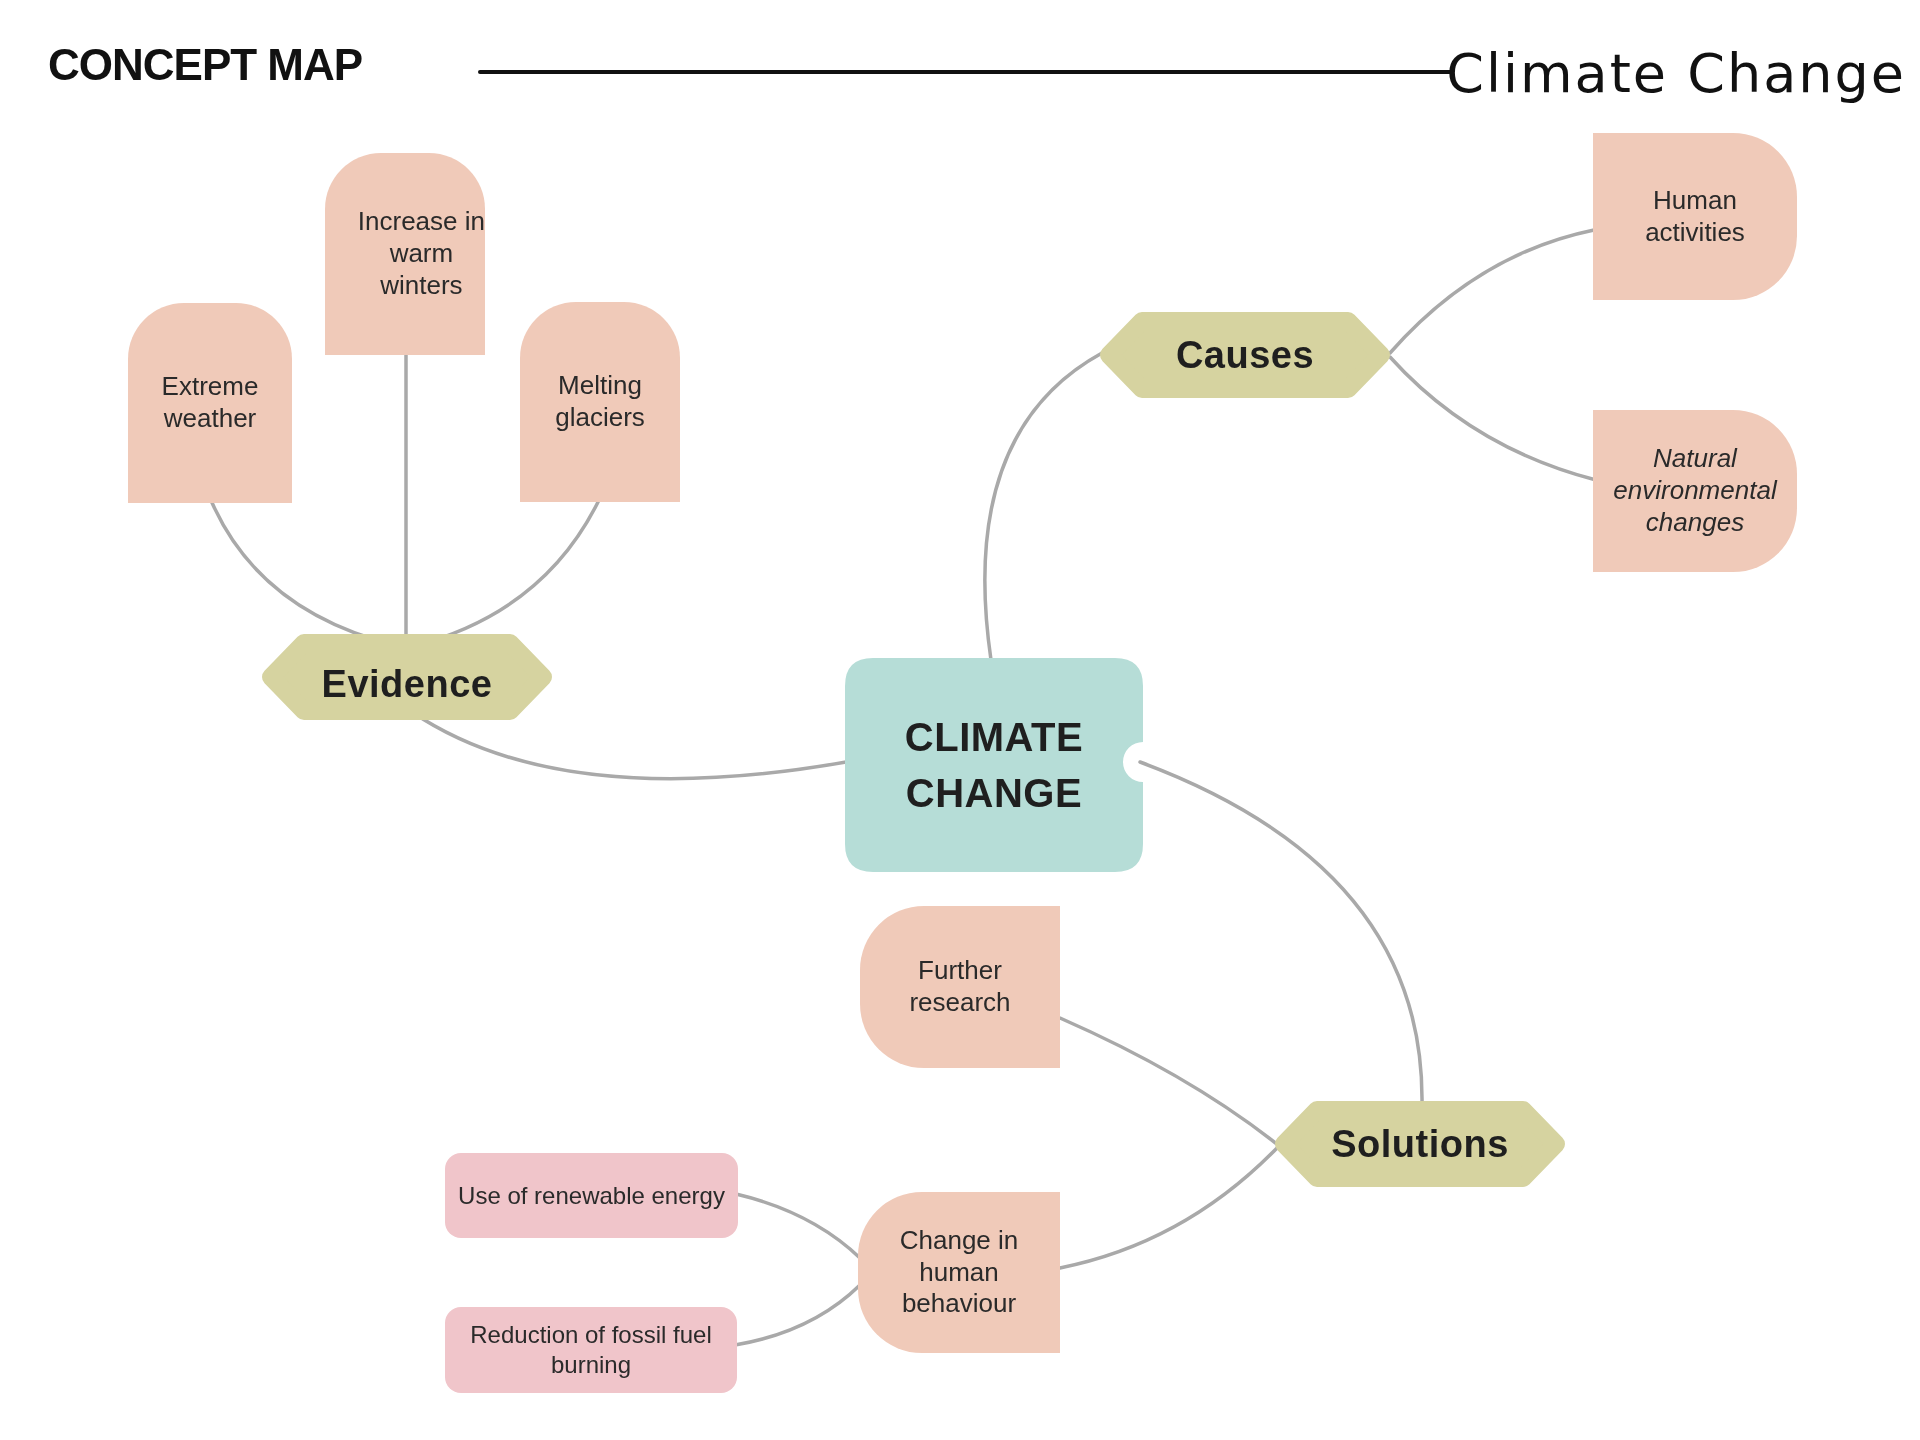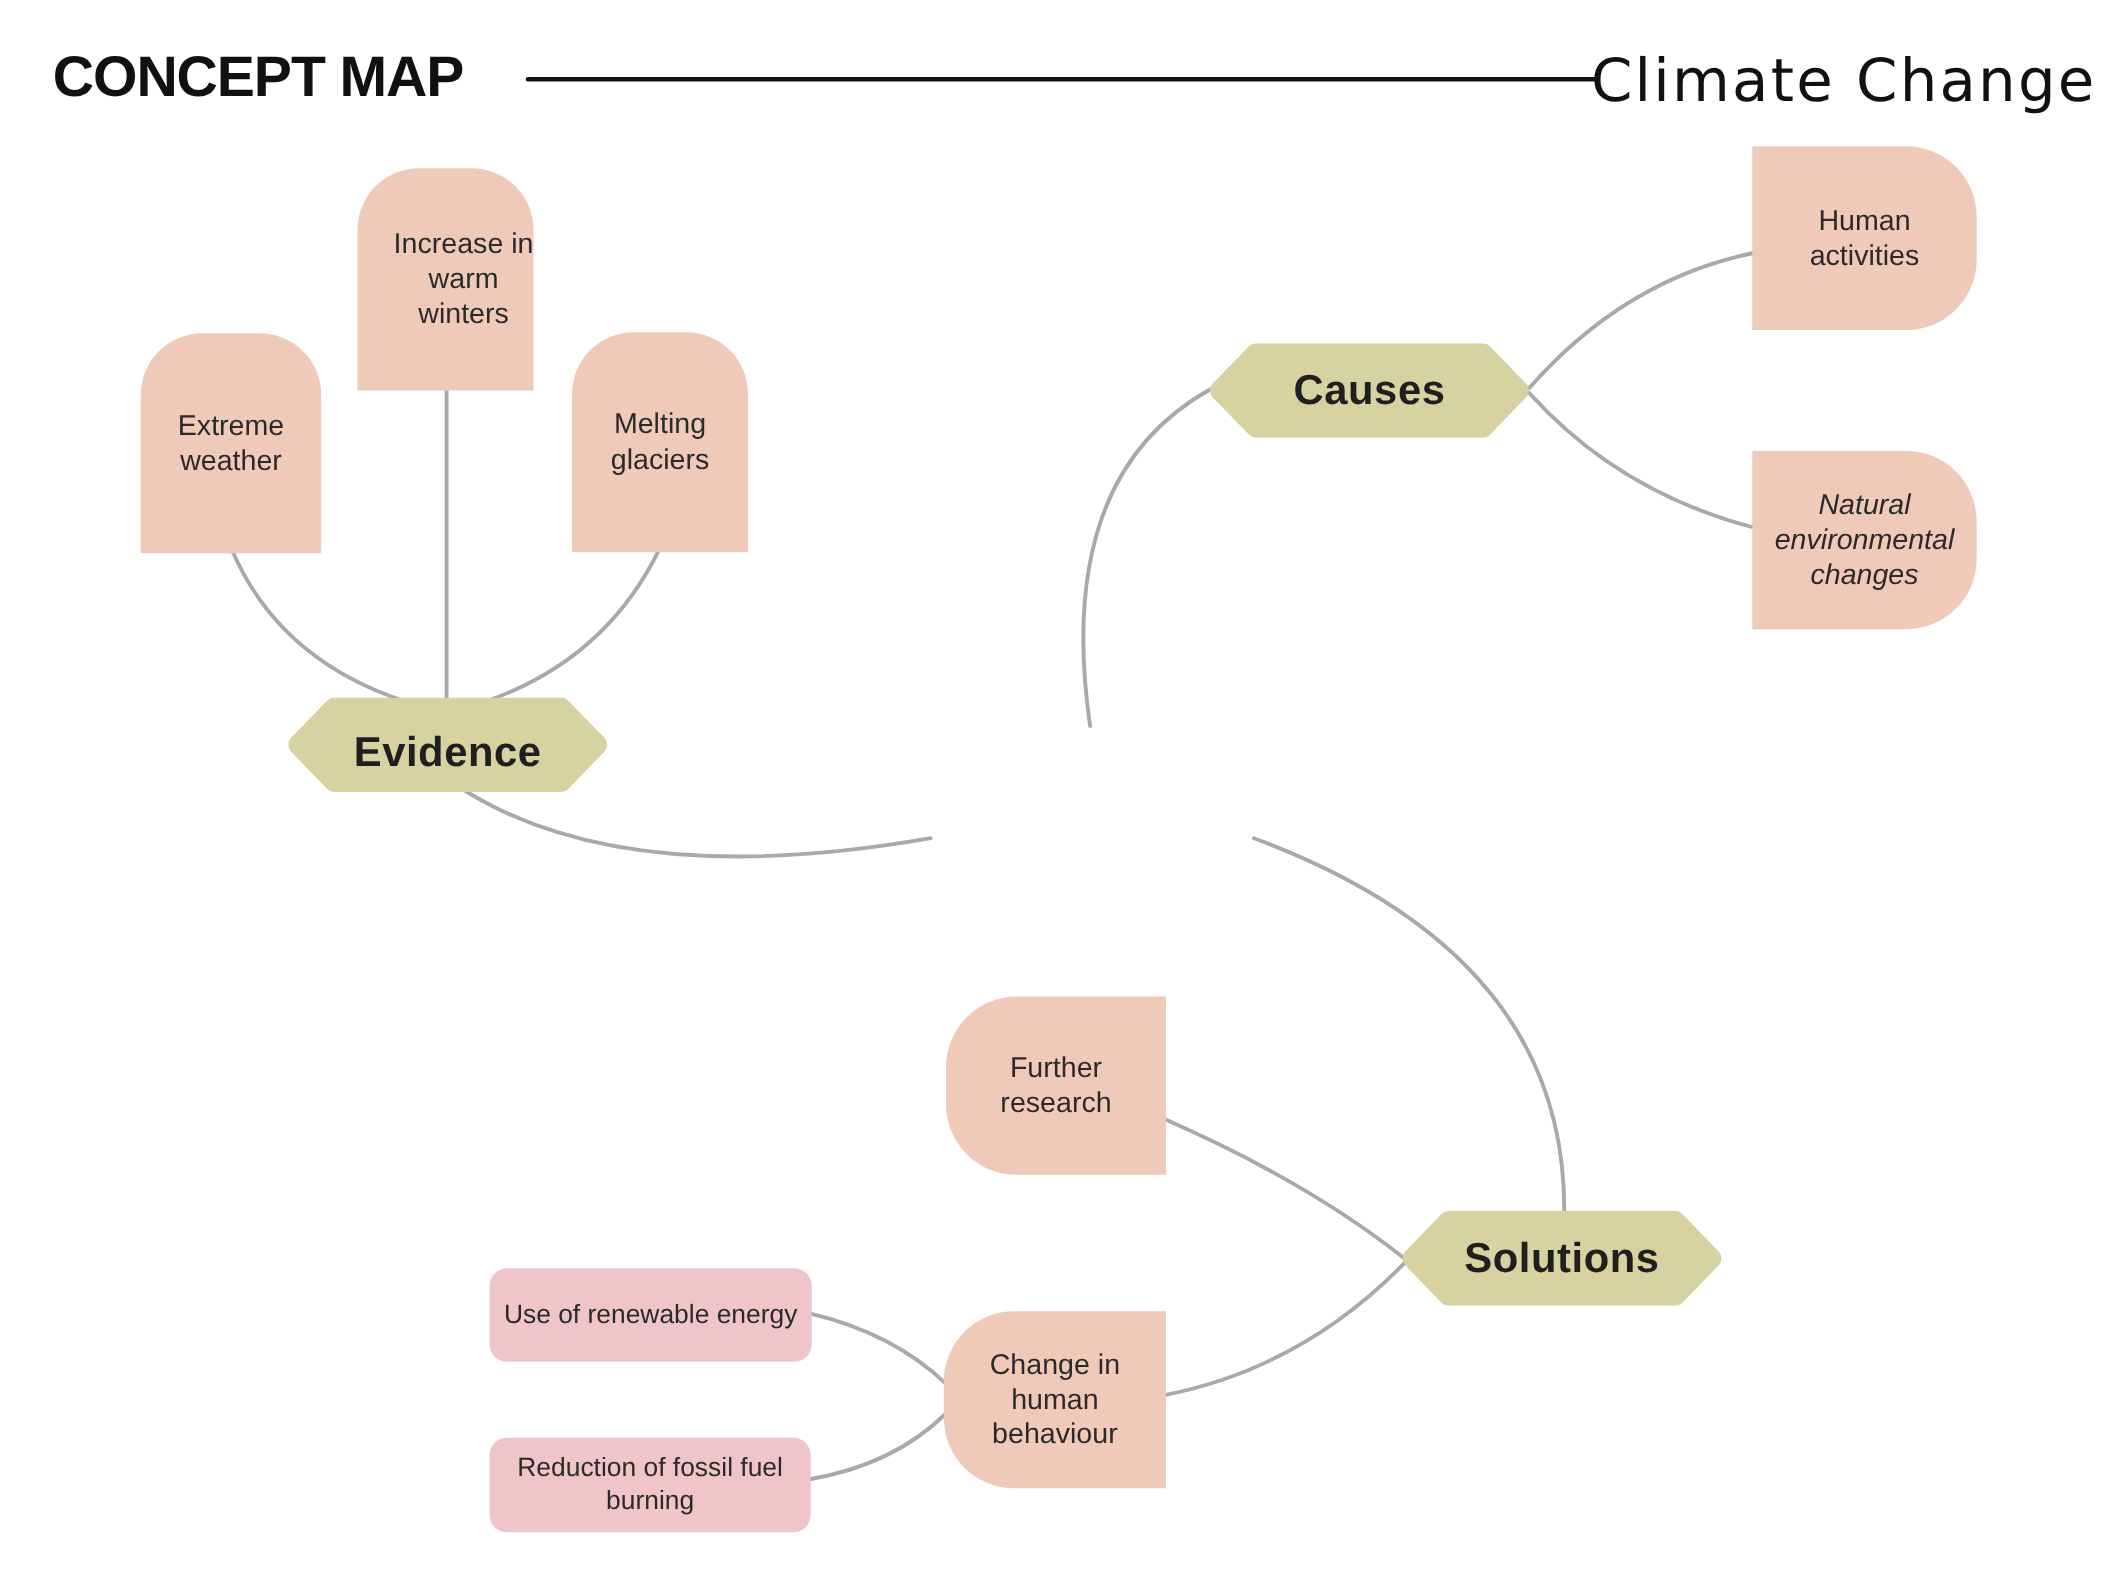--- a/index.html
+++ b/index.html
@@ -2,21 +2,21 @@
 <html style="--background: #ffffff; --center-fill: #b6ddd7; --category-fill: #d6d3a0; --concept-fill: #f0cab9; --sub-concept-fill: #f0c5ca; --connector: #a9a9a9; --text-dark: #1f1f1f;"><head>
 <meta charset="utf-8">
 <style>
   html,body{margin:0;padding:0;background:#fff;}
   .canvas{
     position:relative;width:1920px;height:1440px;background:var(--background,#fff);
     overflow:hidden;font-family:"Liberation Sans",sans-serif;color:var(--text-dark,#1f1f1f);
   }
   
   .page-title{
-    position:absolute;left:48px;top:40px;font-size:52px;font-weight:700;
+    position:absolute;left:48px;top:40px;font-size:44px;font-weight:700;
     letter-spacing:-1px;color:#111;white-space:nowrap;
   }
   .title-rule{position:absolute;left:478px;top:70px;width:974px;height:4px;background:#111;border-radius:2px;}
   .page-topic{
     position:absolute;right:14px;top:42px;font-size:54px;font-weight:400;
     letter-spacing:2px;color:#111;white-space:nowrap;font-family:"DejaVu Sans","Liberation Sans",sans-serif;
   }
   
   svg.connectors{position:absolute;left:0;top:0;z-index:1;}
   .connector{fill:none;stroke:var(--connector,#a9a9a9);stroke-width:3.5;stroke-linecap:round;}
@@ -65,20 +65,27 @@
     <path class="connector" d="M1102,353 Q958,432 991,660"></path>
     <path class="connector" d="M1390,353 Q1477,254 1594,230"></path>
     <path class="connector" d="M1390,357 Q1472,448 1596,480"></path>
     <path class="connector" d="M1140,762 Q1425,868 1422,1104"></path>
     <path class="connector" d="M1060,1018 Q1190,1075 1278,1145"></path>
     <path class="connector" d="M1060,1268 Q1185,1243 1278,1147"></path>
     <path class="connector" d="M736,1194 Q812,1212 860,1258"></path>
     <path class="connector" d="M735,1345 Q812,1332 860,1285"></path>
   </svg>
 
+  <div class="node center-node n-center">
+    <svg class="shape" width="298" height="214" viewBox="0 0 298 214">
+      <path class="centerfill" d="M28,0 H270 Q298,0 298,28 V84 A20,20 0 0 0 298,124 V186 Q298,214 270,214 H28 Q0,214 0,186 V124 A20,20 0 0 1 0,84 V28 Q0,0 28,0 Z"></path>
+    </svg>
+    <div class="label">CLIMATE
+CHANGE</div>
+  </div>
 
   <div class="node category n-causes">
     <svg class="shape" width="290" height="86" viewBox="0 0 290 86">
       <polygon class="hexfill" points="42,9 248,9 281,43 248,77 42,77 9,43"></polygon>
     </svg>
     <div class="label">Causes</div>
   </div>
 
   <div class="node category n-evidence">
     <svg class="shape" width="290" height="86" viewBox="0 0 290 86">

